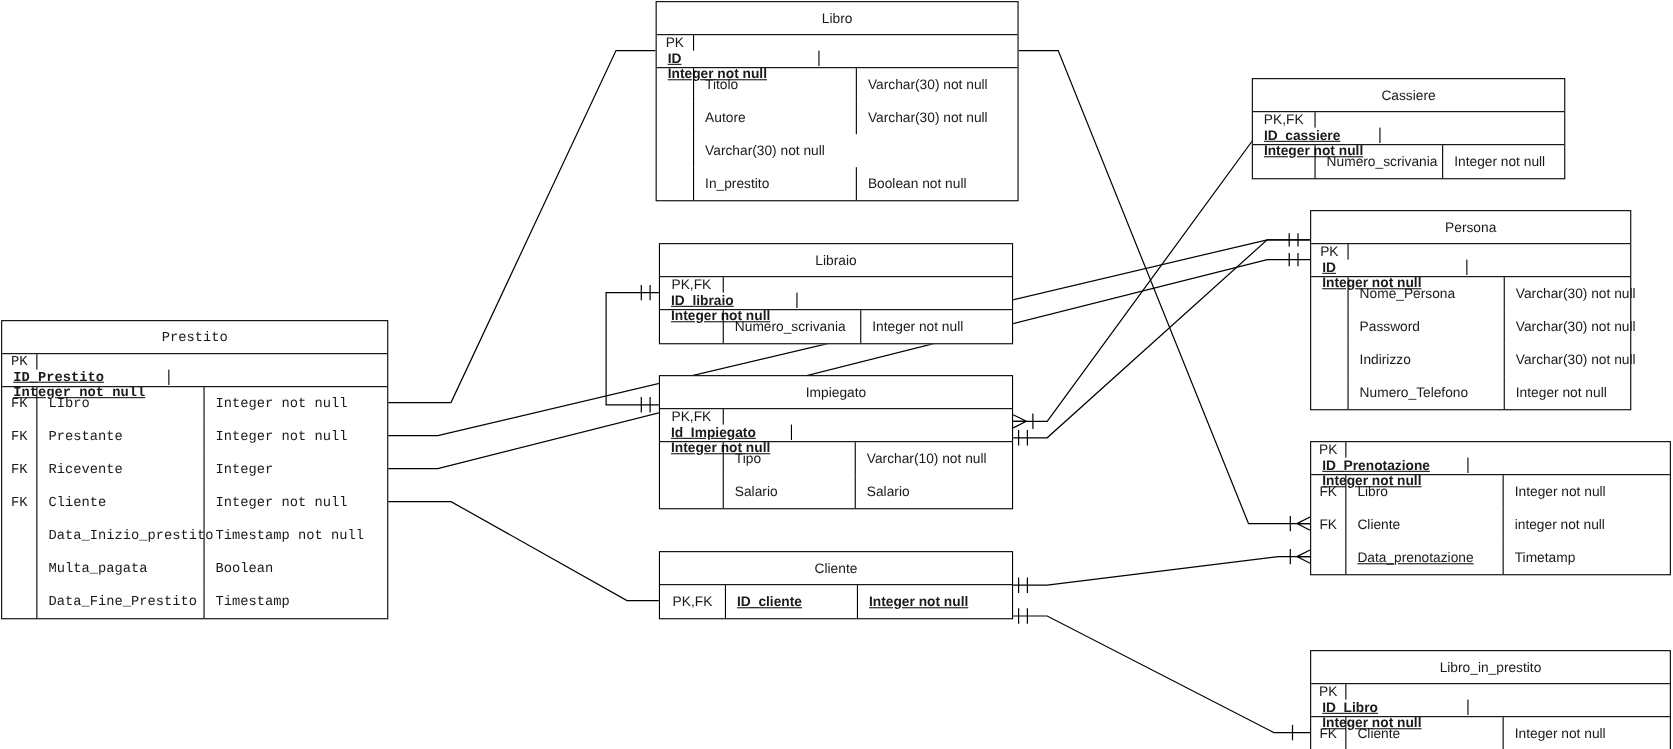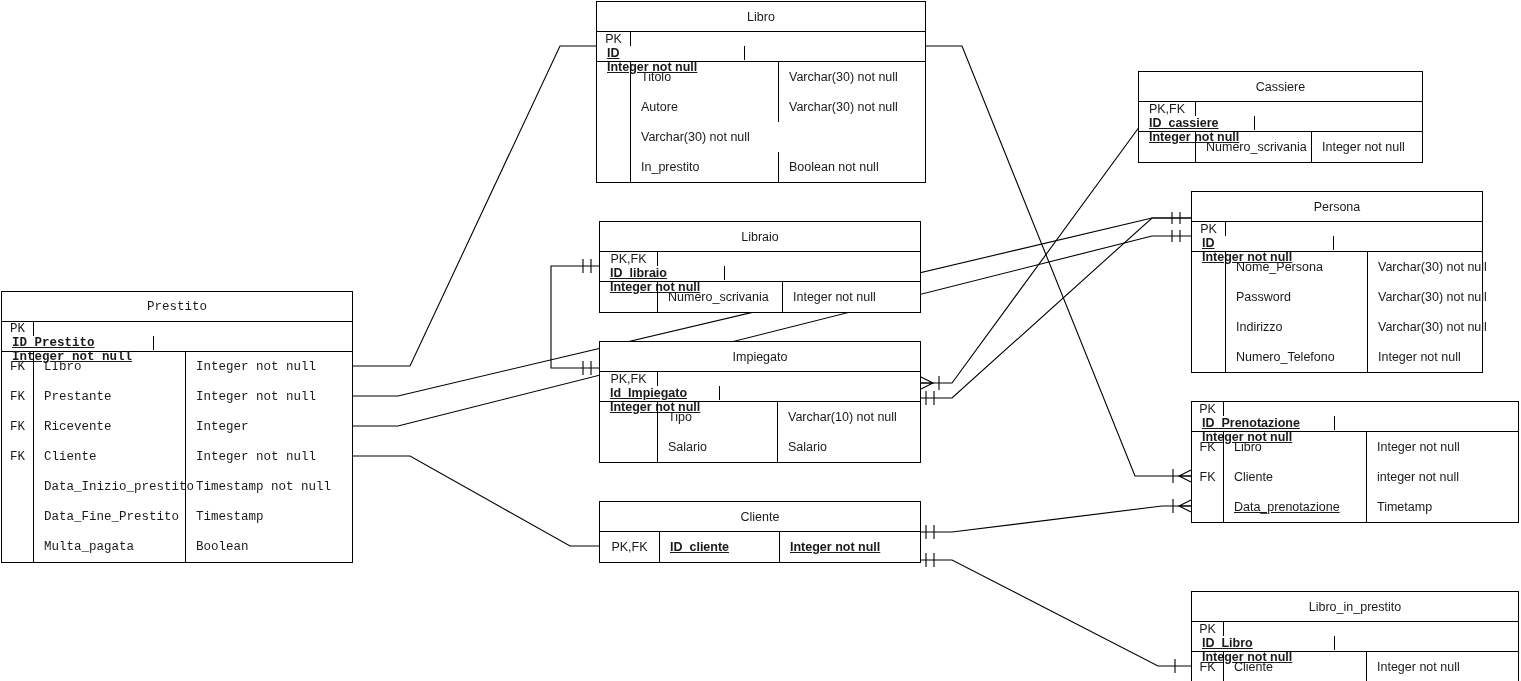--- a/index.html
+++ b/index.html
@@ -253,33 +253,33 @@
         <div class="c-name" style="width: 152px; min-width: 152px;">
           <span>Data_Inizio_prestito</span>
         </div>
         <div class="c-type">
           <span>Timestamp not null</span>
         </div>
       </div>
       <div class="ent-row">
         <div class="c-key" style="width: 32px; min-width: 32px;"></div>
         <div class="c-name" style="width: 152px; min-width: 152px;">
+          <span>Multa_pagata</span>
+        </div>
+        <div class="c-type">
+          <span>Boolean</span>
+        </div>
+      </div>
+      <div class="ent-row">
+        <div class="c-key" style="width: 32px; min-width: 32px;"></div>
+        <div class="c-name" style="width: 152px; min-width: 152px;">
           <span>Data_Fine_Prestito</span>
         </div>
         <div class="c-type">
           <span>Timestamp</span>
-        </div>
-      </div>
-      <div class="ent-row">
-        <div class="c-key" style="width: 32px; min-width: 32px;"></div>
-        <div class="c-name" style="width: 152px; min-width: 152px;">
-          <span>Multa_pagata</span>
-        </div>
-        <div class="c-type">
-          <span>Boolean</span>
         </div>
       </div>
     </div>
     <div class="entity" style="left: 1138px; top: 71px; width: 285px;">
       <div class="ent-title">Cassiere</div>
       <div class="ent-row sep pkrow">
         <div class="c-key" style="width: 57px; min-width: 57px;">PK,FK</div>
         <div class="c-name" style="width: 116px; min-width: 116px;">
           <span>ID_cassiere</span>
         </div>

